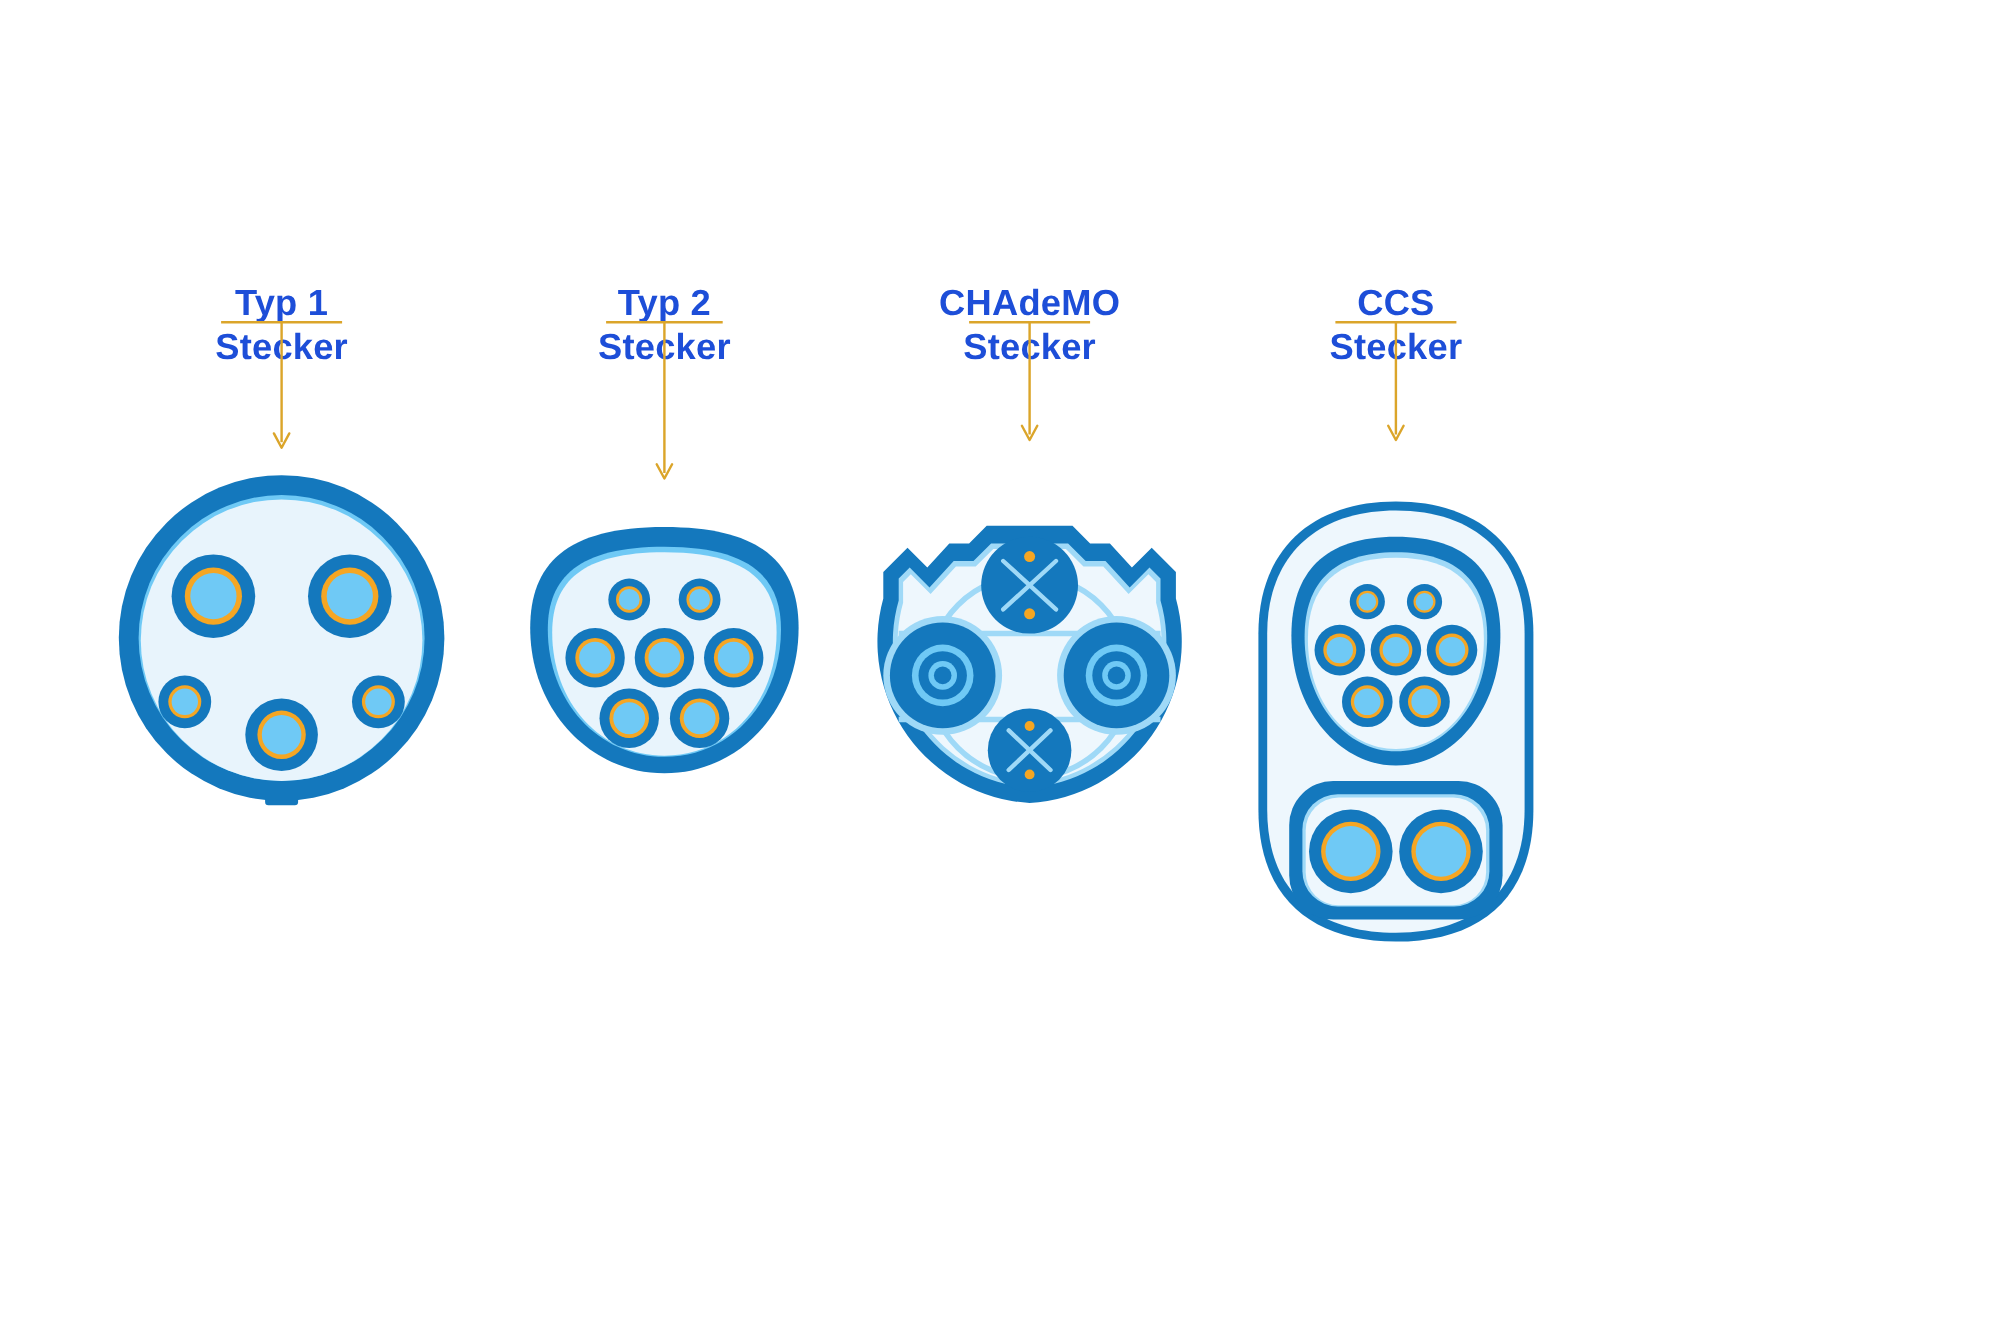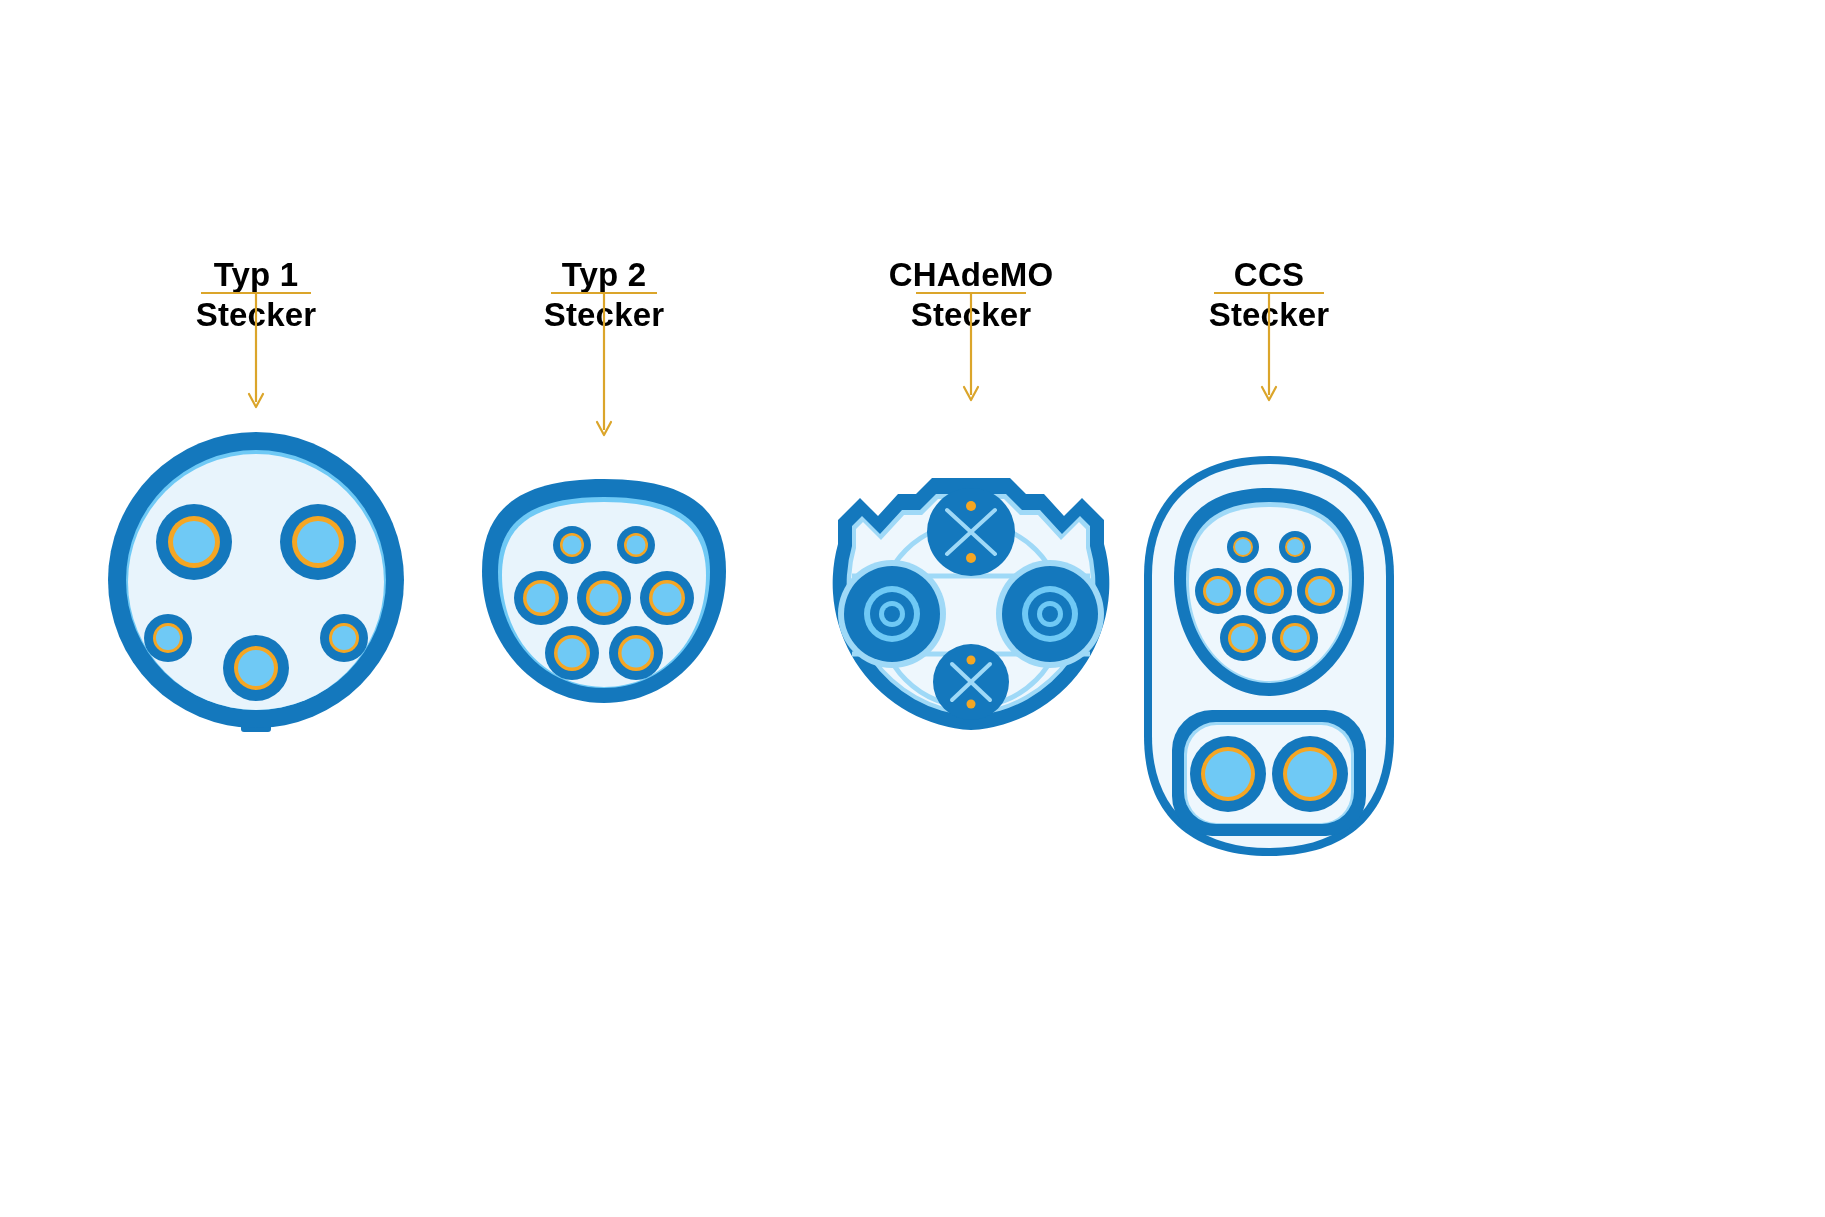--- a/index.html
+++ b/index.html
@@ -1,20 +1,20 @@
 <!DOCTYPE html>
 <html><head>
 <meta charset="utf-8">
 <style>
   html,body{margin:0;padding:0;background:#ffffff;}
   body{width:1825px;height:1217px;font-family:"Liberation Sans",sans-serif;overflow:hidden;}
   .stage{position:relative;width:1825px;height:1217px;background:#ffffff;}
   .col{position:absolute;top:0;width:420px;height:1217px;}
   .label{position:absolute;left:0;width:420px;text-align:center;top:255px;
-         color:#000000;font-size:33px;font-weight:700;line-height:40px;letter-spacing:.2px;}
+         color:#1d4ed8;font-size:33px;font-weight:700;line-height:40px;letter-spacing:.2px;}
   .label .l2{display:block;}
   .leader{position:absolute;}
   .svgwrap{position:absolute;left:0;top:480px;width:420px;}
   svg{display:block;margin:0 auto;overflow:visible;}
 </style>
 </head>
 <body>
 
 <div class="stage">
 
@@ -125,21 +125,21 @@
         </g>
         <g>
           <circle cx="182" cy="198" r="27" fill="#1478bd"></circle>
           <circle cx="182" cy="198" r="18" fill="#f5a623"></circle>
           <circle cx="182" cy="198" r="14.5" fill="#6fc9f5"></circle>
         </g>
       </svg>
     </div>
   </div>
 
-  <div class="col" style="left:761px;">
+  <div class="col" style="left:726px;">
     <div class="label">
       <span>CHAdeMO</span>
       <span class="l2">Stecker</span>
     </div>
     <svg class="leader" style="left:0;top:290px;" width="420" height="125" viewBox="0 0 420 125">
       <line x1="155" y1="3" x2="265" y2="3" stroke="#dba52a" stroke-width="2.2"></line>
       <line x1="210" y1="3" x2="210" y2="105" stroke="#dba52a" stroke-width="2.2"></line>
       <path d="M203 97 L210 110 L217 97" fill="none" stroke="#dba52a" stroke-width="2.2" stroke-linecap="round" stroke-linejoin="round"></path>
     </svg>
 

